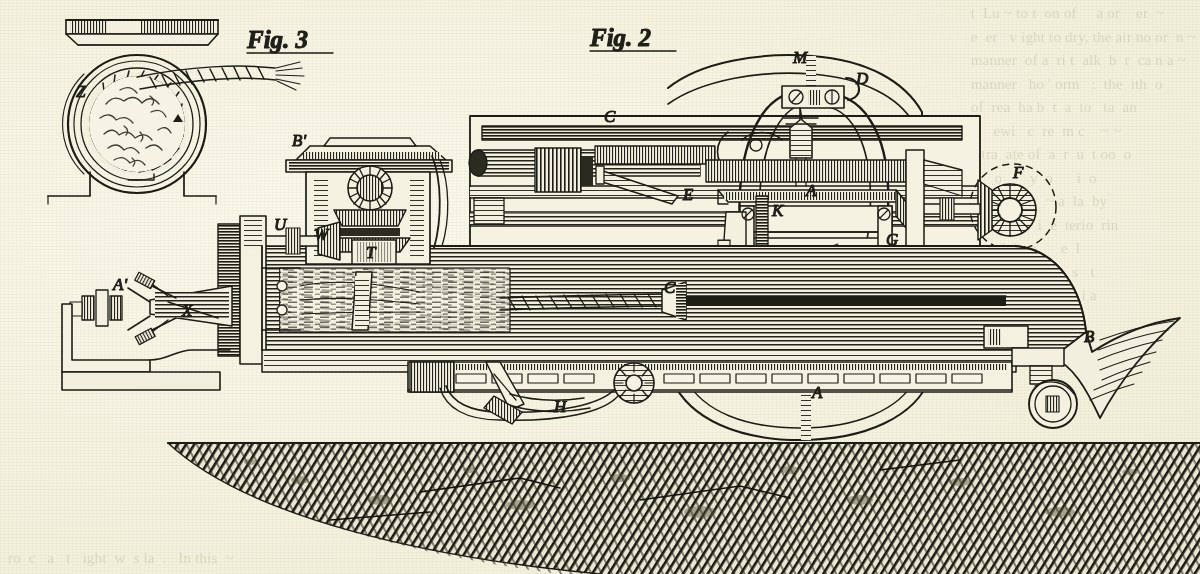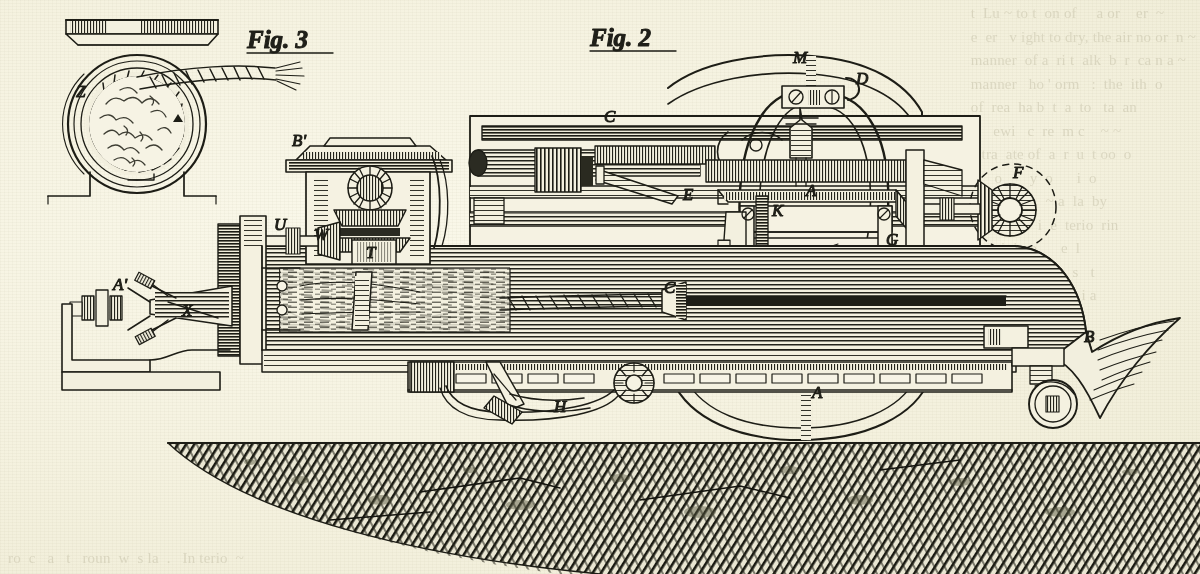--- a/index.html
+++ b/index.html
@@ -58,21 +58,21 @@
 manner   ho ' orm   :  the  ith  o 
 of  rea  ha b  t  a  to   ta  an 
 a    ewi   c  re  m c    ~ ~ 
 e tra  ate of  a  r  u  t oo  o 
 m   o       y  o      i  o 
 it at la    t    ~ a  la  by 
 e  ~   xt  t  i  e  terio  rin 
 a  n  i  i   o      e  l   
   h   t o  ~   e  o  s   t 
   ~ o  ~ t  e    t  n  i a </div>
-  <div class="ghost-col" id="ghost-bottom">ro  c   a   t   roun  w  s la  .   In terio  ~</div>
+  <div class="ghost-col" id="ghost-bottom">ro  c   a   t   ight  w  s la  .   In this  ~</div>
 
   <svg id="plate" width="1200" height="574" viewBox="0 0 1200 574">
     <defs>
 
       <pattern id="hshade" width="6" height="4" patternUnits="userSpaceOnUse">
         <rect width="6" height="4" fill="#f3f0df"></rect>
         <rect width="6" height="1.5" fill="#23231b"></rect>
       </pattern>
       <pattern id="hshade-light" width="6" height="5" patternUnits="userSpaceOnUse">
         <rect width="6" height="5" fill="#f3f0df"></rect>

